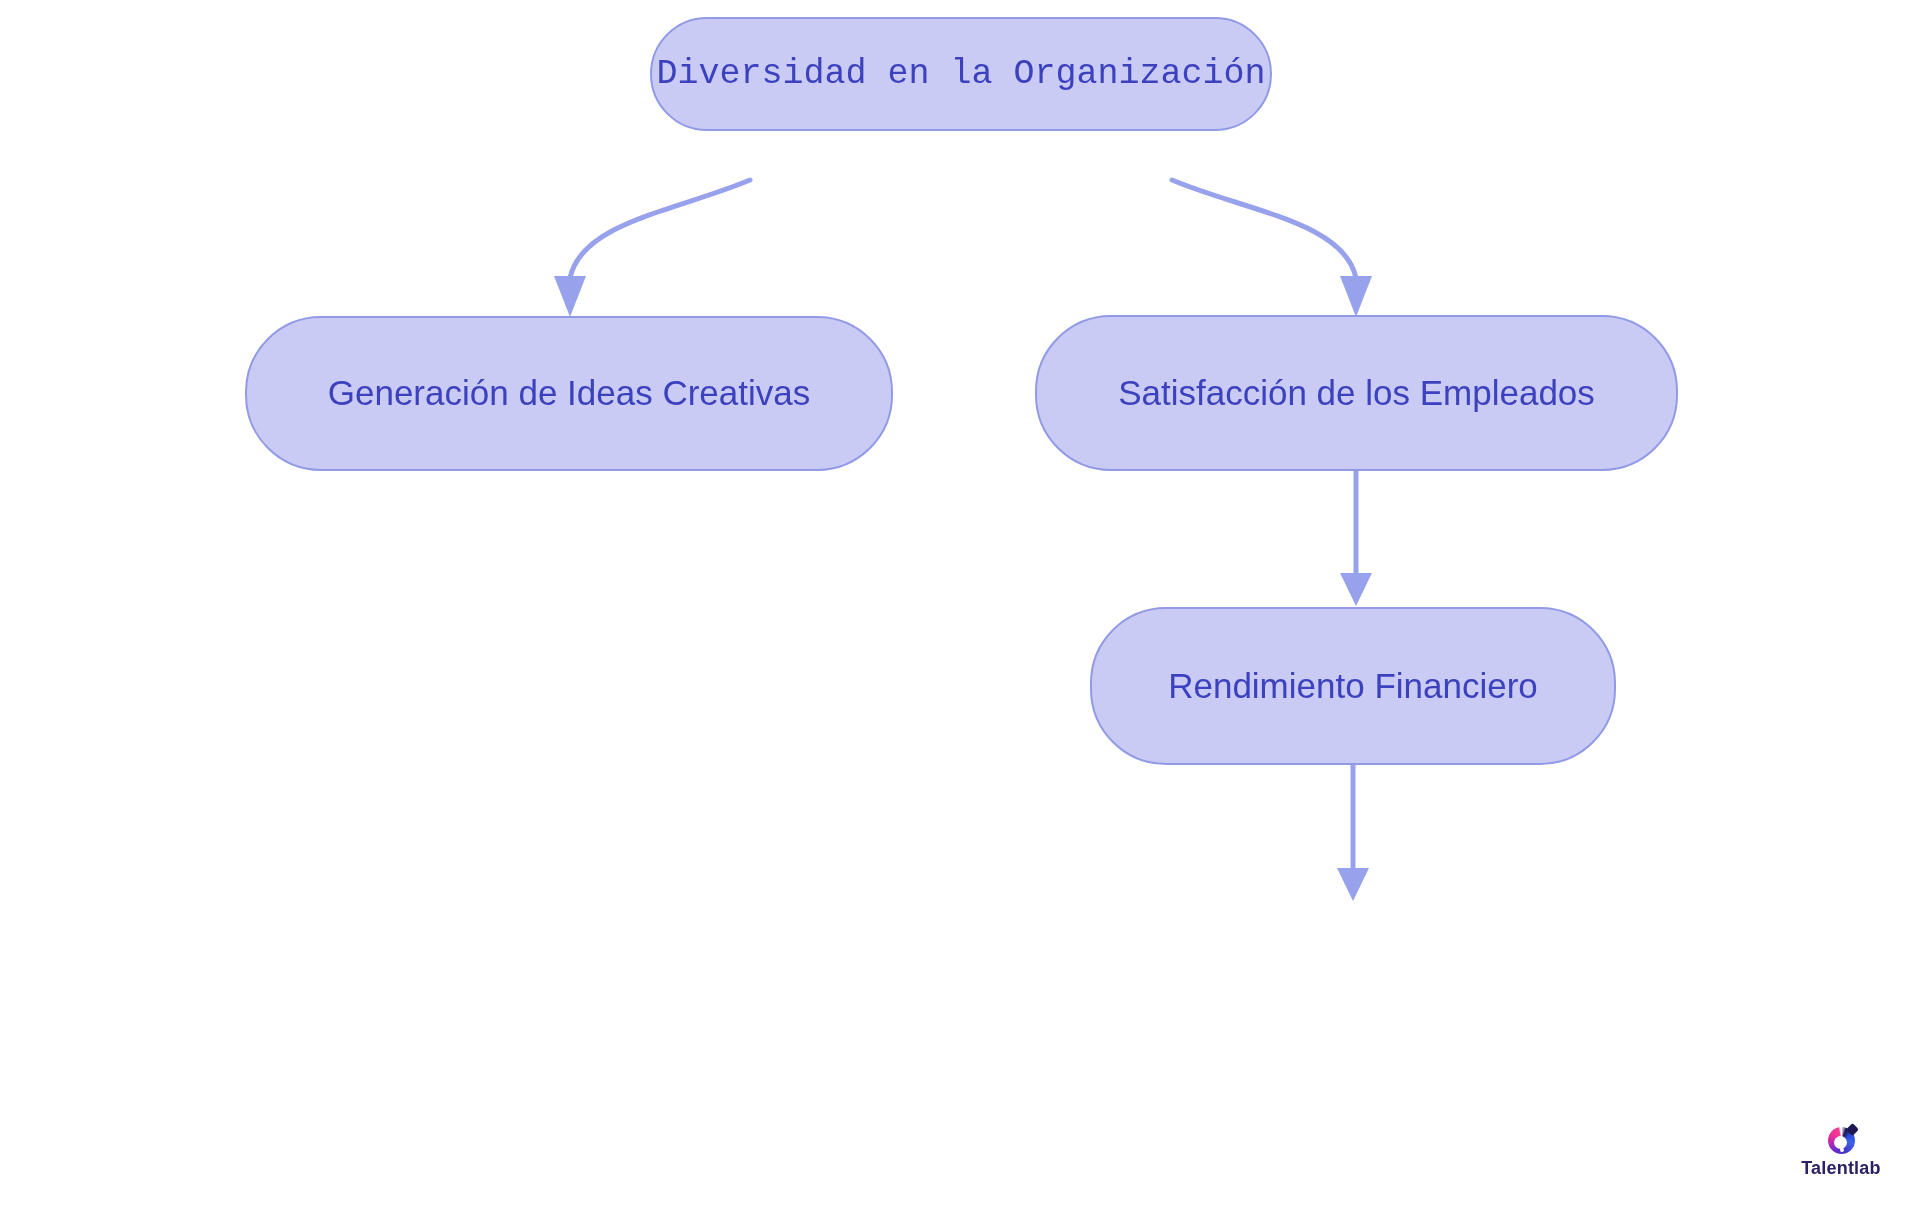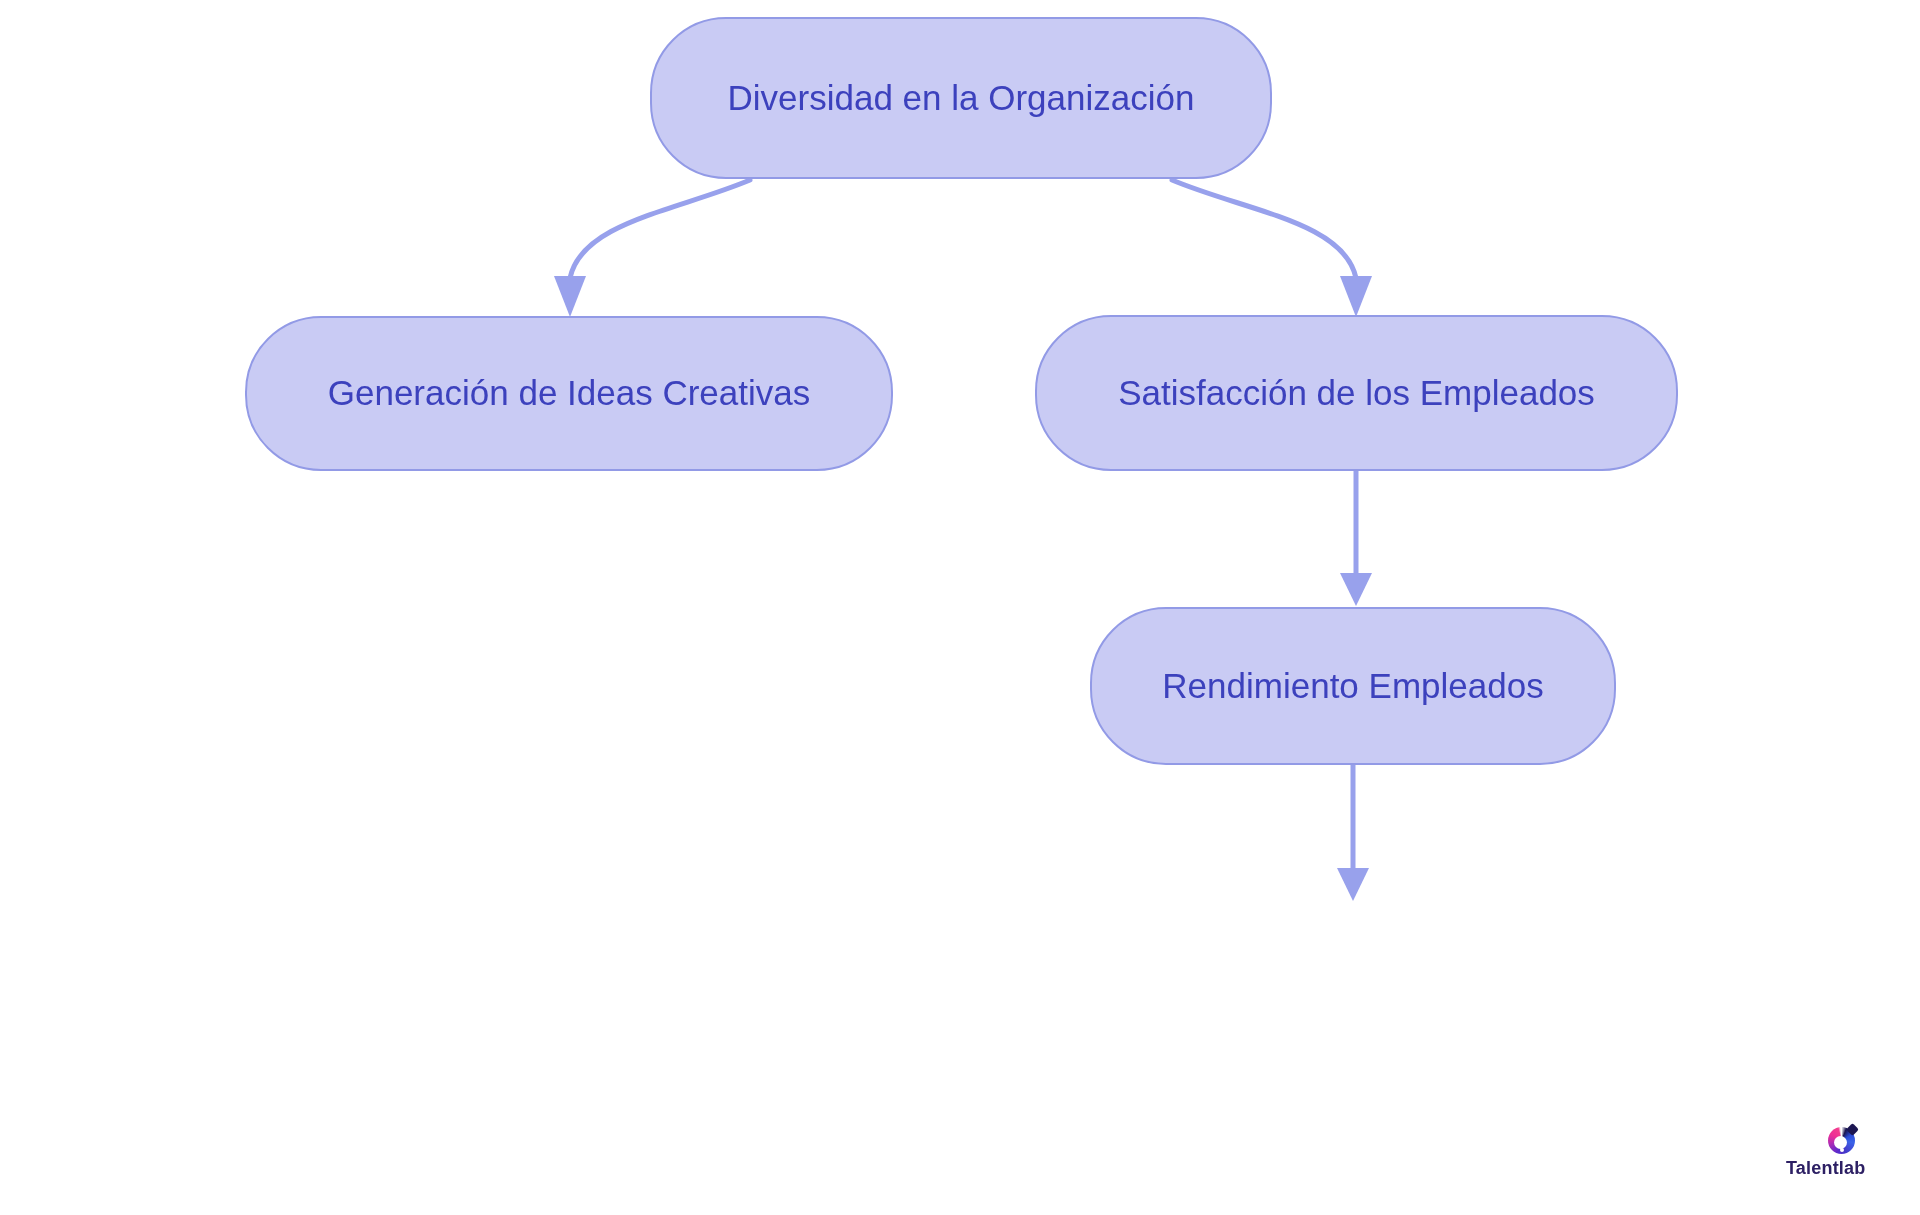--- a/index.html
+++ b/index.html
@@ -27,27 +27,27 @@
     position:absolute;
     display:flex;align-items:center;justify-content:center;
     background:var(--nodeFill);
     border:2.5px solid var(--nodeBorder);
     border-radius:76px;
     color:var(--nodeText);
     font-size:35px;
     text-align:center;
     line-height:1.15;
   }
-  #node-diversidad      {left:650px; top:17px;  width:622px; height:162px;}
+  #node-diversidad      {left:650px; top:17px;  width:622px; height:114px;font-family:Liberation Mono, monospace;}
   #node-ideas           {left:245px; top:316px; width:648px; height:155px;}
   #node-satisfaccion    {left:1035px;top:315px; width:643px; height:156px;}
   #node-rendimiento     {left:1090px;top:607px; width:526px; height:158px;}
   #node-competitividad  {left:1035px;top:905px; width:637px; height:153px;}
 
-  .logo{position:absolute;left:1786px;top:1127px;width:110px;text-align:left;}
+  .logo{position:absolute;left:1786px;top:1127px;width:110px;text-align:center;}
   .logo-mark{
     position:relative;
     width:27px;height:27px;margin:0 auto 4px;
     border-radius:50%;
     background:conic-gradient(from 0deg,
       #ffffff 0deg,
       #1c1652 22deg,
       #2b4bd8 60deg,
       #3a63e8 100deg,
       #4636c8 165deg,
@@ -104,21 +104,21 @@
 
   <div class="node" id="node-satisfaccion">
     <span class="node-label">Satisfacción de los Empleados</span>
   </div>
 
   <div class="node" id="node-ideas">
     <span class="node-label">Generación de Ideas Creativas</span>
   </div>
 
   <div class="node" id="node-rendimiento">
-    <span class="node-label">Rendimiento Empleados</span>
+    <span class="node-label">Rendimiento Financiero</span>
   </div>
 
 
   <div class="logo">
     <div class="logo-mark">
       <span class="spark"></span>
     </div>
     <div class="logo-text">Talentlab</div>
   </div>
 

